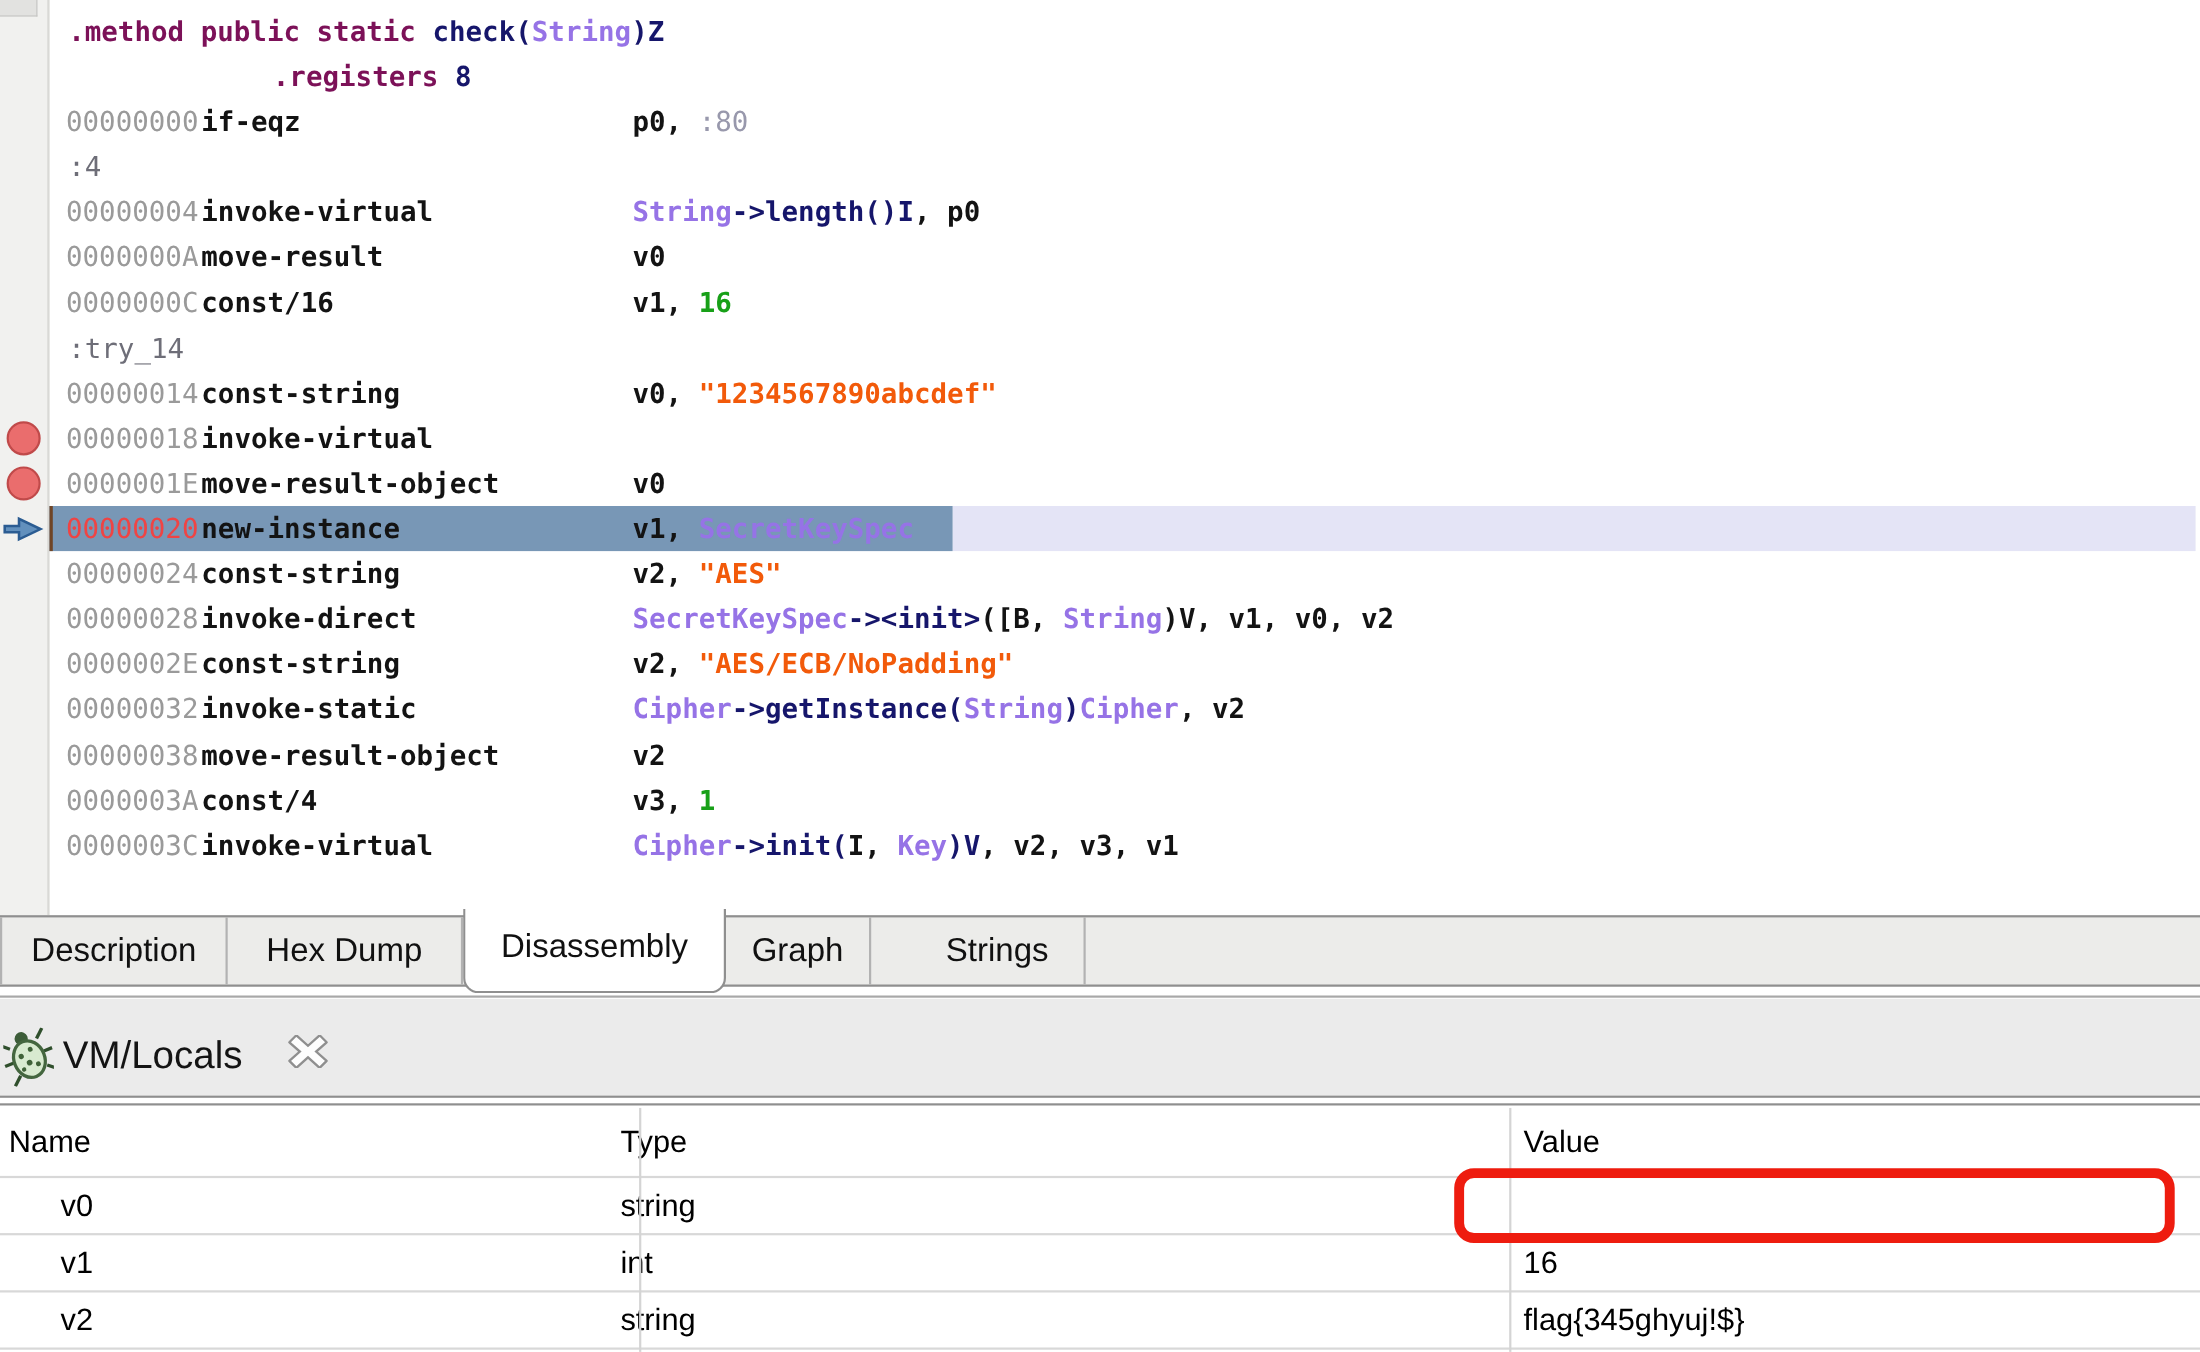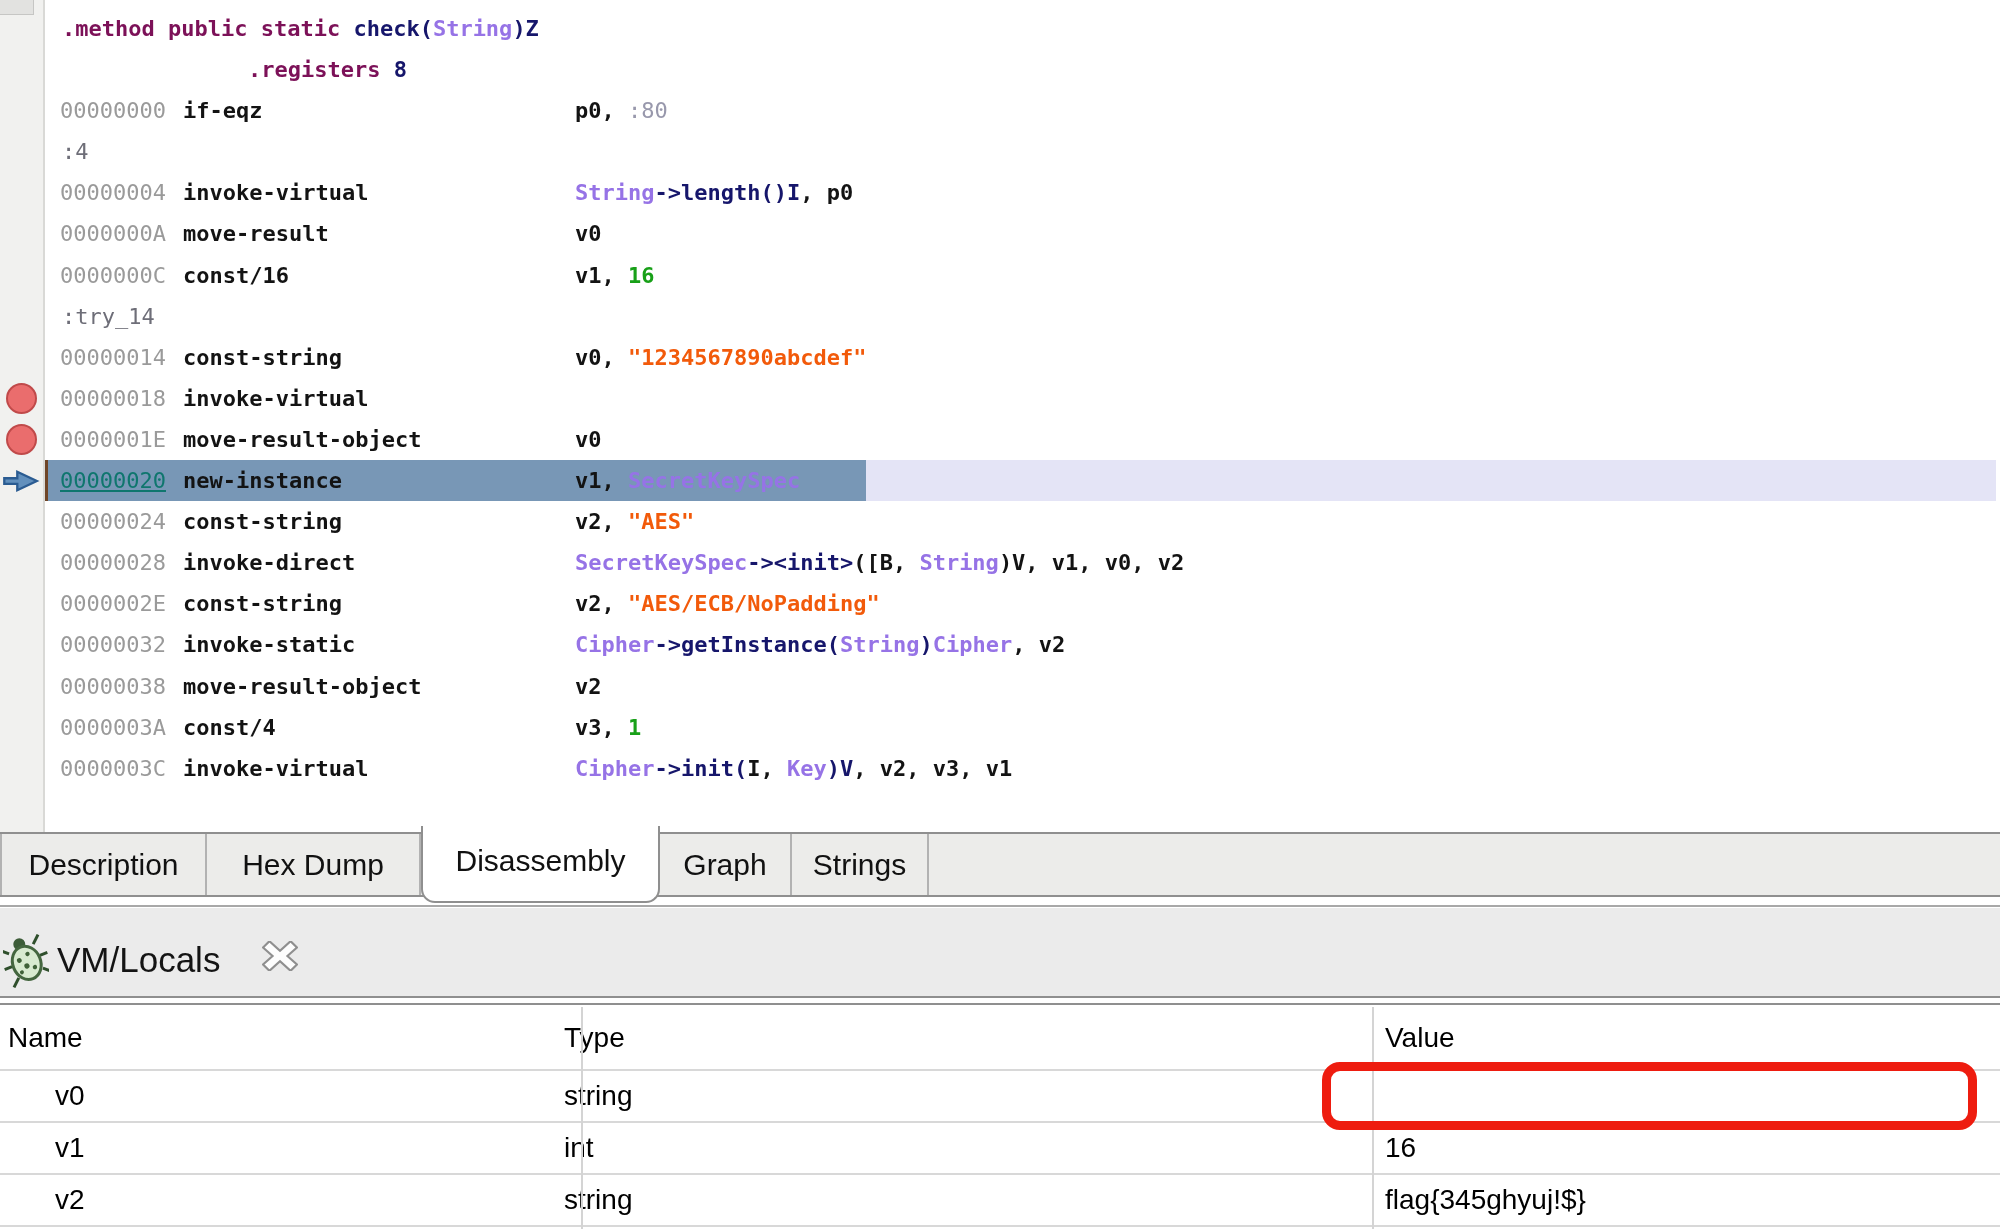--- a/index.html
+++ b/index.html
@@ -6,39 +6,39 @@
   .screen{position:relative;width:2000px;height:1229px;background:#ffffff;overflow:hidden;
           font-family:"Liberation Sans", sans-serif;}
 
   
   .code-area{position:absolute;left:0;top:0;width:2000px;height:832px;background:#ffffff;}
   .gutter{position:absolute;left:0;top:0;width:45px;height:832px;background:#f1f1ef;
           border-right:2px solid #d9d9d6;box-sizing:border-box;z-index:0;}
   .gutter-corner{position:absolute;left:0;top:0;width:34px;height:15px;background:#e2e2e0;
           border-right:1px solid #c6c6c4;border-bottom:1px solid #c6c6c4;box-sizing:border-box;}
   .code-lines{position:absolute;left:0;top:8px;width:2000px;z-index:1;
-          font-family:"DejaVu Sans Mono", monospace;font-size:22px;font-weight:bold;}
+          font-family:"DejaVu Sans Mono", monospace;font-size:25px;font-weight:bold;}
   .line{position:relative;height:41.1px;line-height:41.1px;width:2000px;white-space:pre;}
   .addr{position:absolute;left:60px;color:#9a9a9a;font-weight:normal;z-index:1;}
   .op{position:absolute;left:183px;z-index:1;}
   .args{position:absolute;left:575px;z-index:1;}
   .free{position:absolute;left:62px;z-index:1;}
   .line.registers .free{left:248px;}
   .c-kw{color:#7c1158;}
   .c-navy{color:#16166b;}
   .c-type{color:#9673e6;}
   .c-str{color:#f25a0a;}
   .c-num{color:#18a018;}
   .c-plain{color:#131313;}
   .c-ref{color:#9898ac;font-weight:normal;}
   .c-lbl{color:#6e6e78;font-weight:normal;}
   .sel-dark{position:absolute;left:45px;width:821px;top:0;bottom:0;background:#7897b6;z-index:0;}
   .sel-light{position:absolute;left:866px;right:4px;top:0;bottom:0;background:#e4e4f6;z-index:0;}
   .caret-bar{position:absolute;left:45px;width:3px;top:0;bottom:0;background:#6f4527;z-index:2;}
-  .line.current .addr{color:#0f766e;text-decoration:underline;}
+  .line.current .addr{color:#ef4444;}
   .bp{position:absolute;left:6px;top:5px;width:31px;height:31px;border-radius:50%;
       background:#ea6d6d;border:2px solid #c04a4a;box-sizing:border-box;z-index:2;}
   .arrow{position:absolute;left:2px;top:8px;width:38px;height:26px;z-index:2;}
 
   
   .tab-strip{position:absolute;left:0;top:832px;width:2000px;height:65px;background:#ececea;
       border-top:2px solid #8f8f8f;border-bottom:2px solid #8f8f8f;box-sizing:border-box;z-index:2;}
   .tab{position:absolute;top:834px;height:61px;line-height:61px;text-align:center;
       font-size:30px;color:#111111;border-right:2px solid #b2b2b2;box-sizing:border-box;z-index:3;}
   .tab.first{border-left:2px solid #b2b2b2;}
@@ -162,14 +162,14 @@
       </div>
     <div class="vline v1"></div>
     <div class="vline v2"></div>
     <div class="annotation-box"></div>
   </div>
 
 <div class="tab first" style="left: 0px; width: 207px;">Description</div>
     <div class="tab" style="left: 207px; width: 214px;">Hex Dump</div>
     <div class="tab active" style="left: 421px; width: 239px;">Disassembly</div>
     <div class="tab" style="left: 660px; width: 132px;">Graph</div>
-    <div class="tab" style="left: 792px; width: 137px;">Strings</div>
+    <div class="tab" style="left: 828px; width: 159px;">Strings</div>
   </div>
 
 </body></html>

